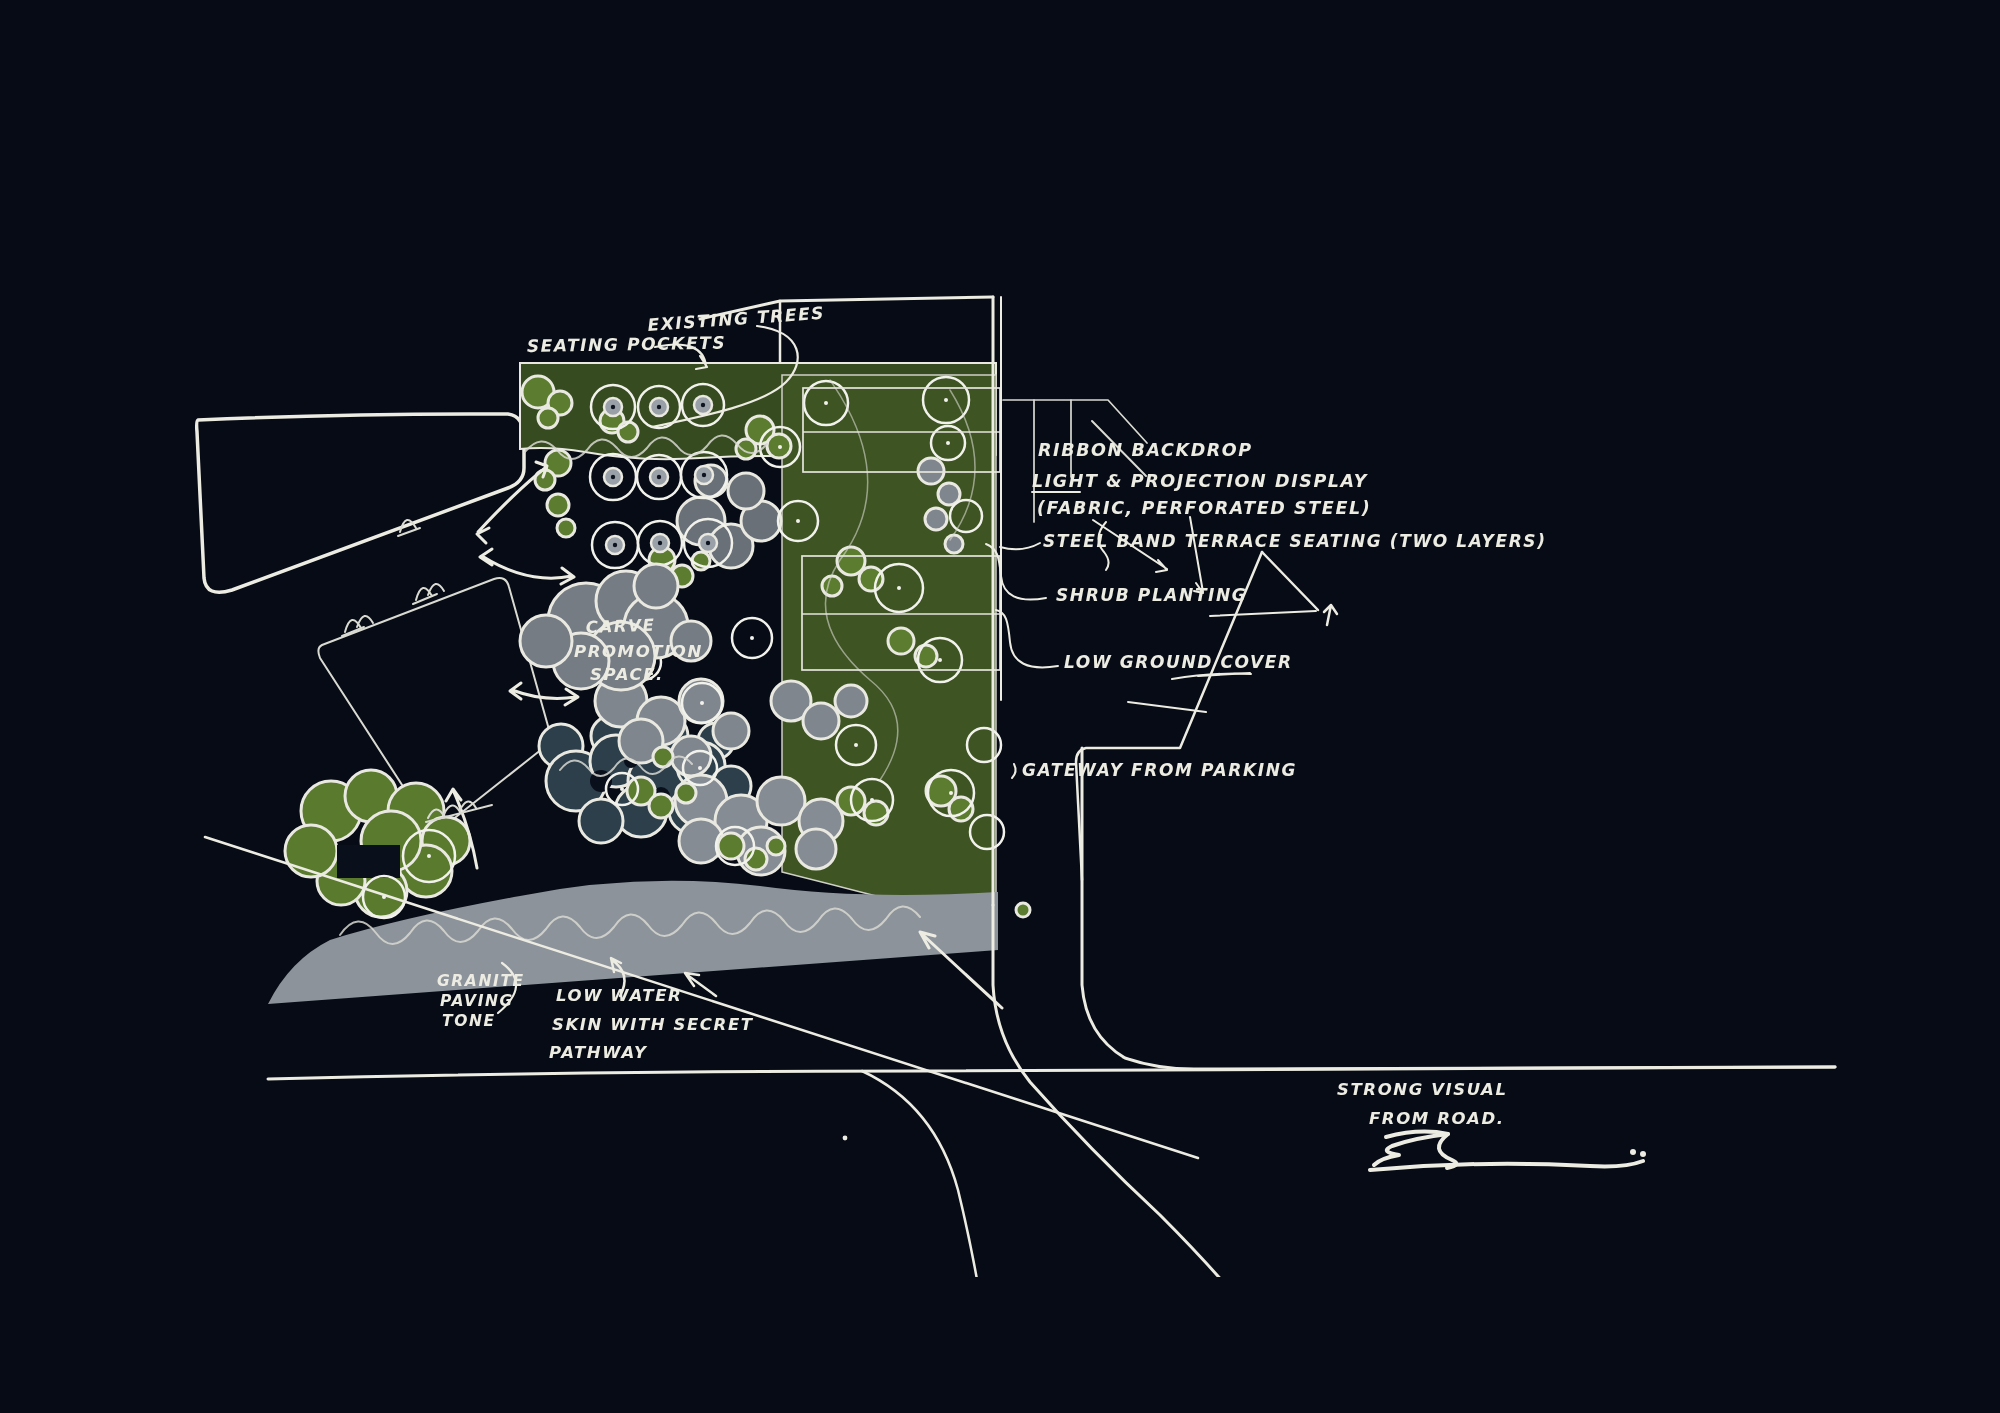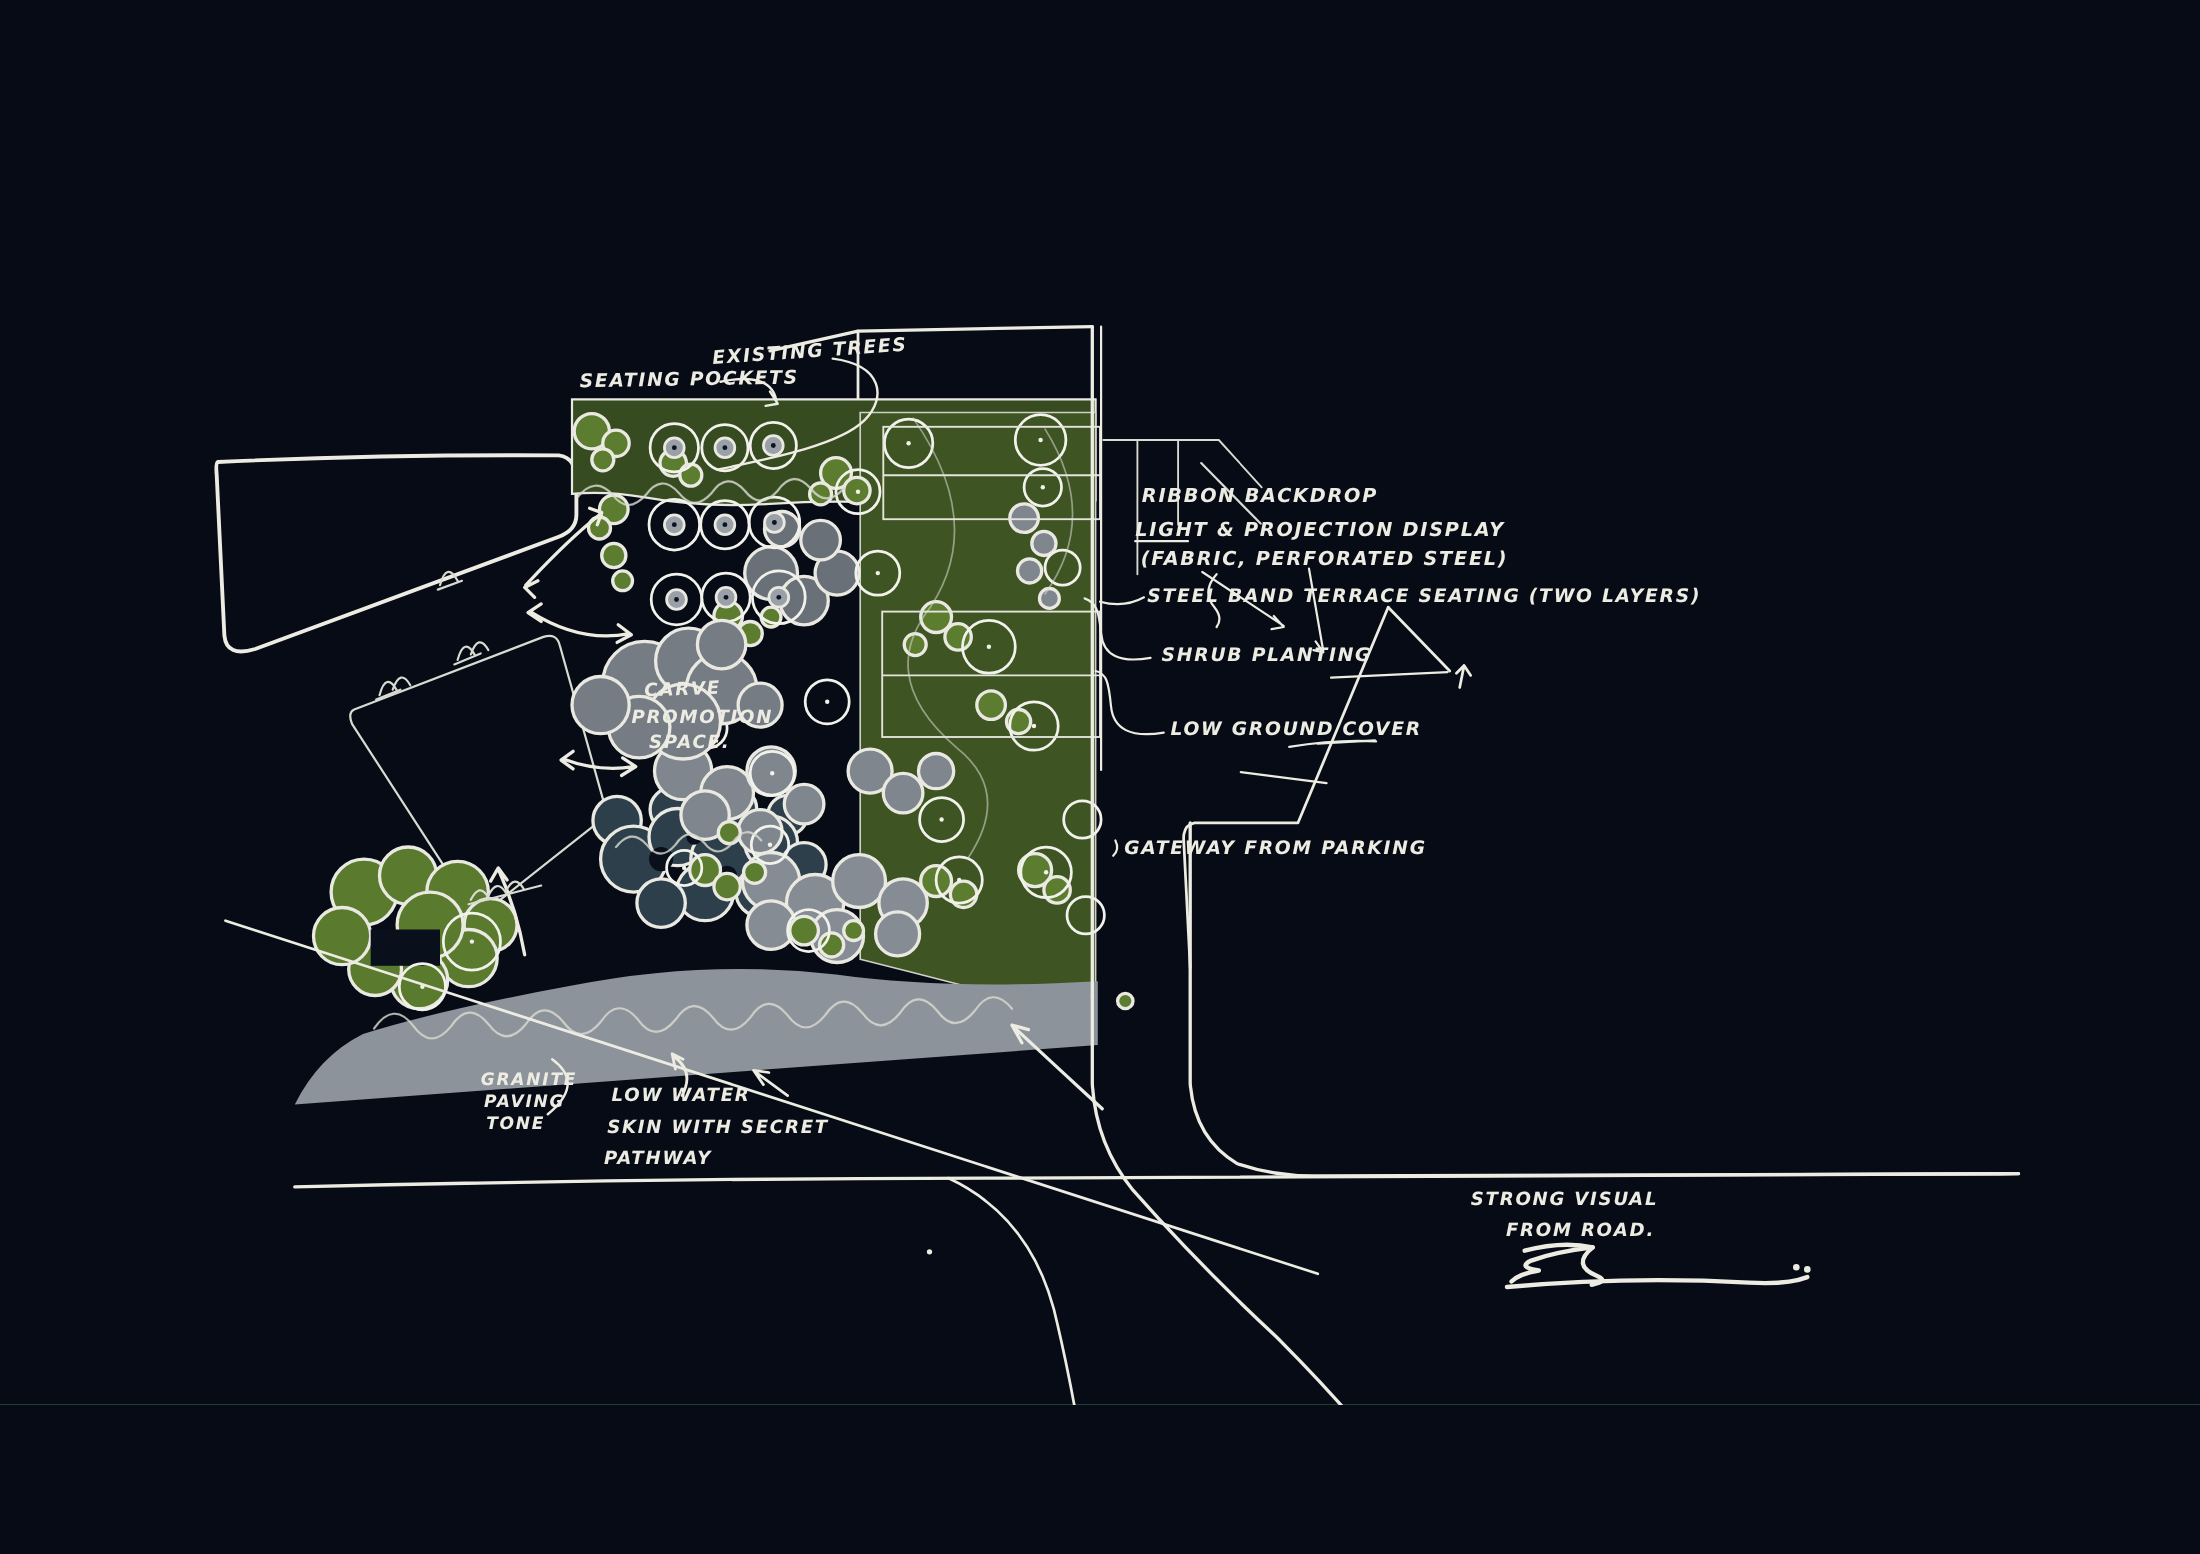--- a/index.html
+++ b/index.html
@@ -1,16 +1,16 @@
 <!DOCTYPE html>
 <html><head>
 <meta charset="utf-8">
 <style>
   html,body{margin:0;padding:0;background:#060b15;}
-  .canvas{position:relative;width:2000px;height:1277px;background:#86efac;overflow:hidden;}
+  .canvas{position:relative;width:2000px;height:1277px;background:#ffffff;overflow:hidden;}
   svg{position:absolute;left:0;top:0;}
   .hand{font-family:"DejaVu Sans",sans-serif;font-style:italic;font-weight:bold;
         letter-spacing:1.6px;fill:#edece3;}
   .ln{stroke:#edece3;fill:none;stroke-linecap:round;stroke-linejoin:round;}
   .thin{stroke:#d9dad2;fill:none;stroke-linecap:round;stroke-linejoin:round;}
 </style>
 </head>
 <body>
 
 <div class="canvas">

